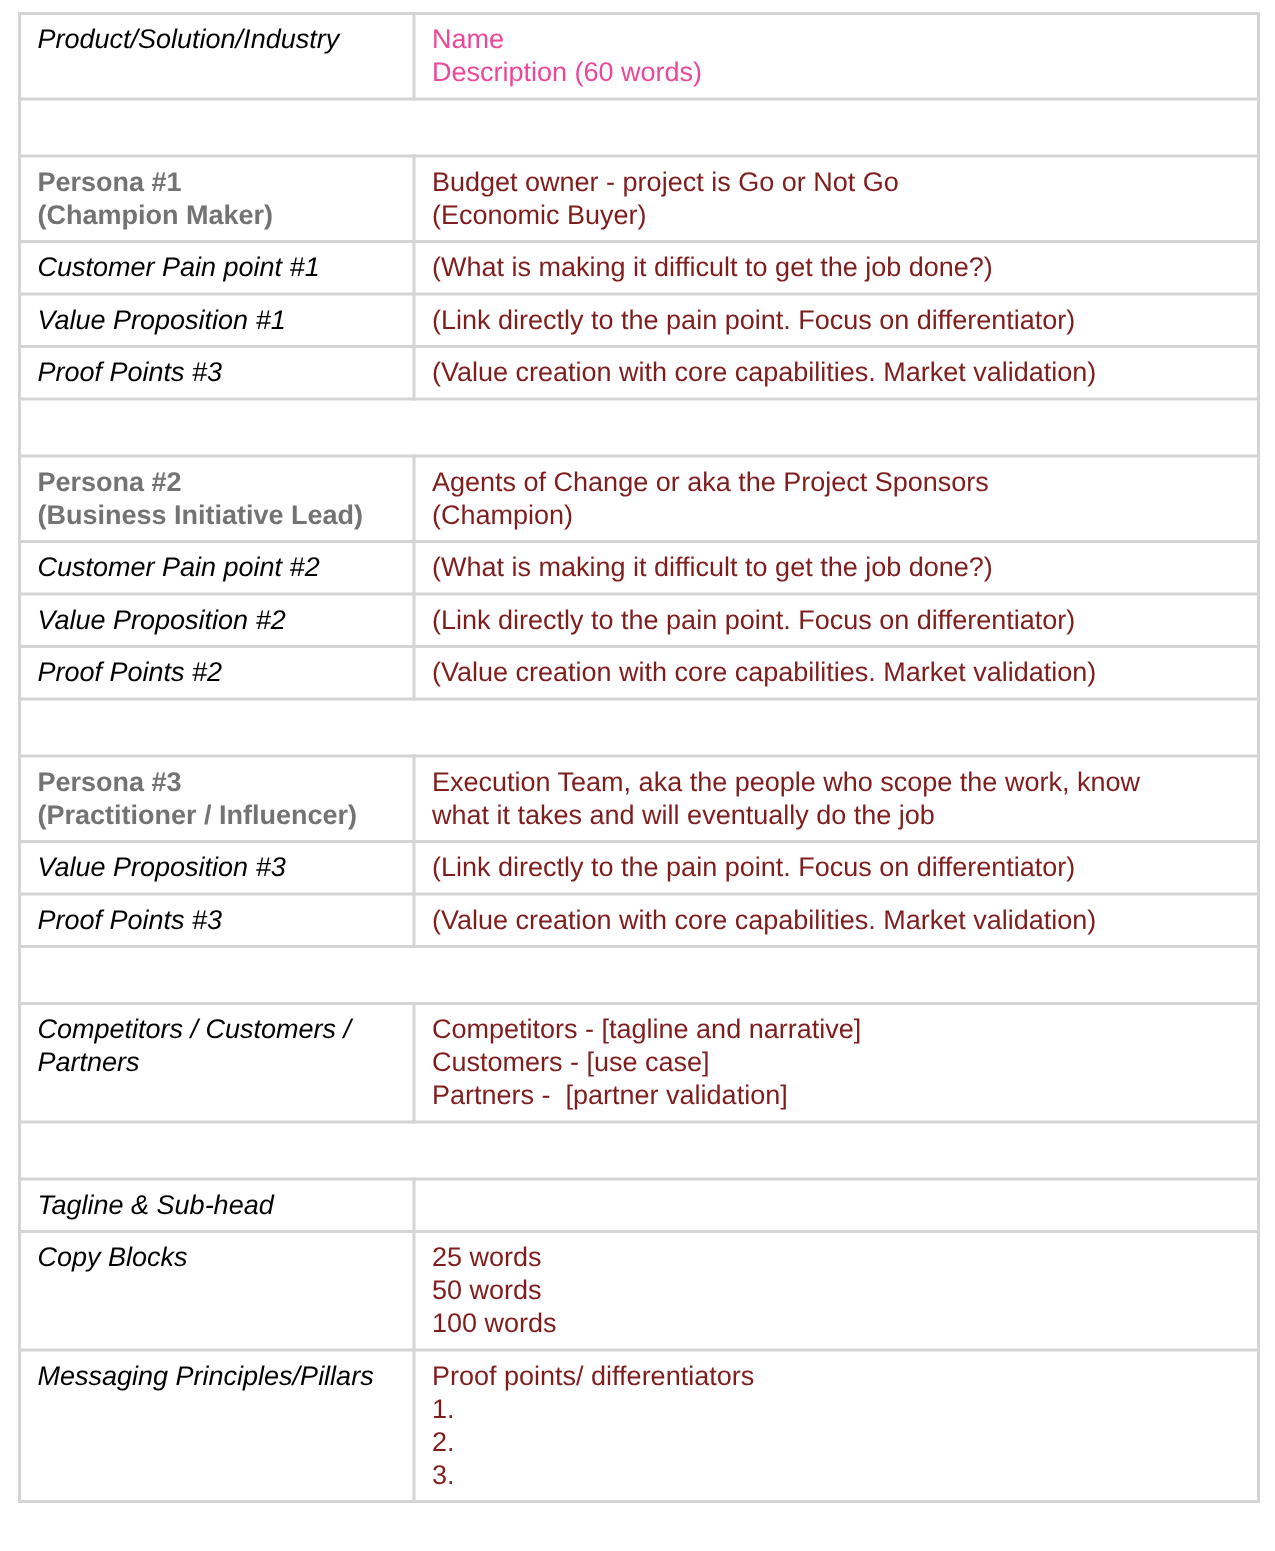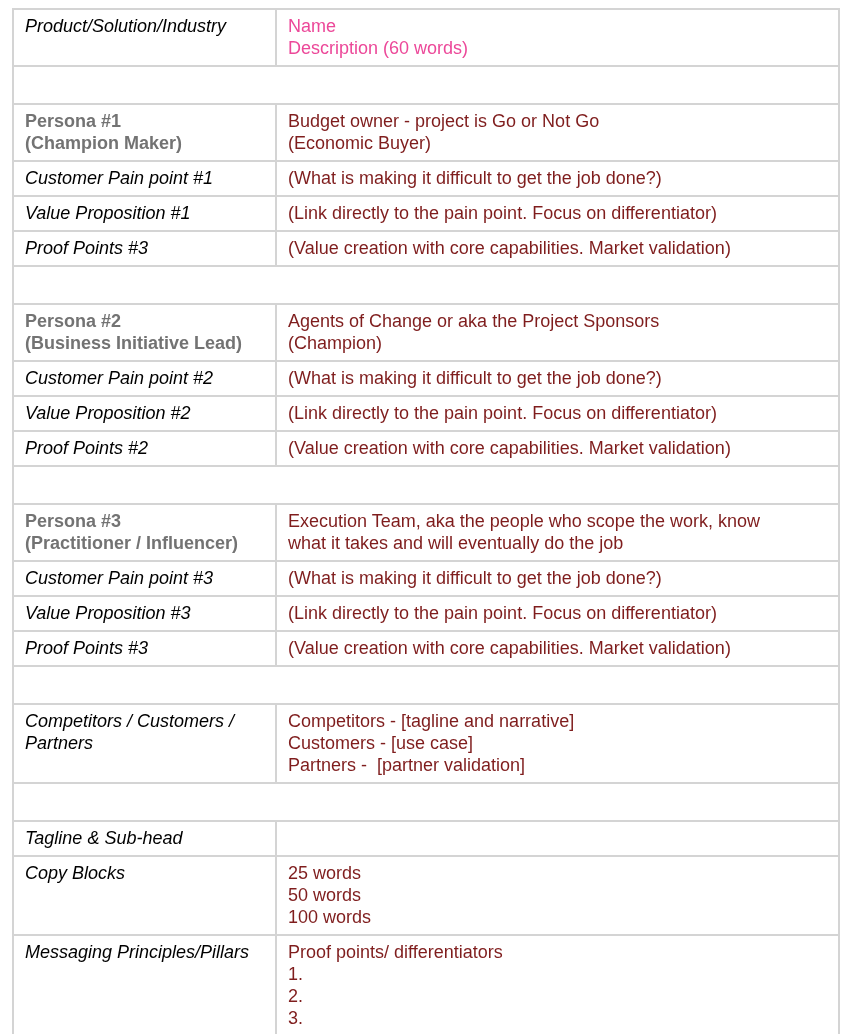--- a/index.html
+++ b/index.html
@@ -97,24 +97,20 @@
     <td class="persona">
       <span class="line">Persona #3</span>
       <span class="line">(Practitioner / Influencer)</span>
     </td>
     <td class="val">
       <span class="line">Execution Team, aka the people who scope the work, know</span>
       <span class="line">what it takes and will eventually do the job</span>
     </td>
   </tr>
   <tr>
-        <td class="lbl">Customer Pain point #3</td>
-        <td class="val">(What is making it difficult to get the job done?)</td>
-      </tr>
-  <tr>
         <td class="lbl">Value Proposition #3</td>
         <td class="val">(Link directly to the pain point. Focus on differentiator)</td>
       </tr>
   <tr>
         <td class="lbl">Proof Points #3</td>
         <td class="val">(Value creation with core capabilities. Market validation)</td>
       </tr>
   <tr class="spacer">
         <td colspan="2"></td>
       </tr>

